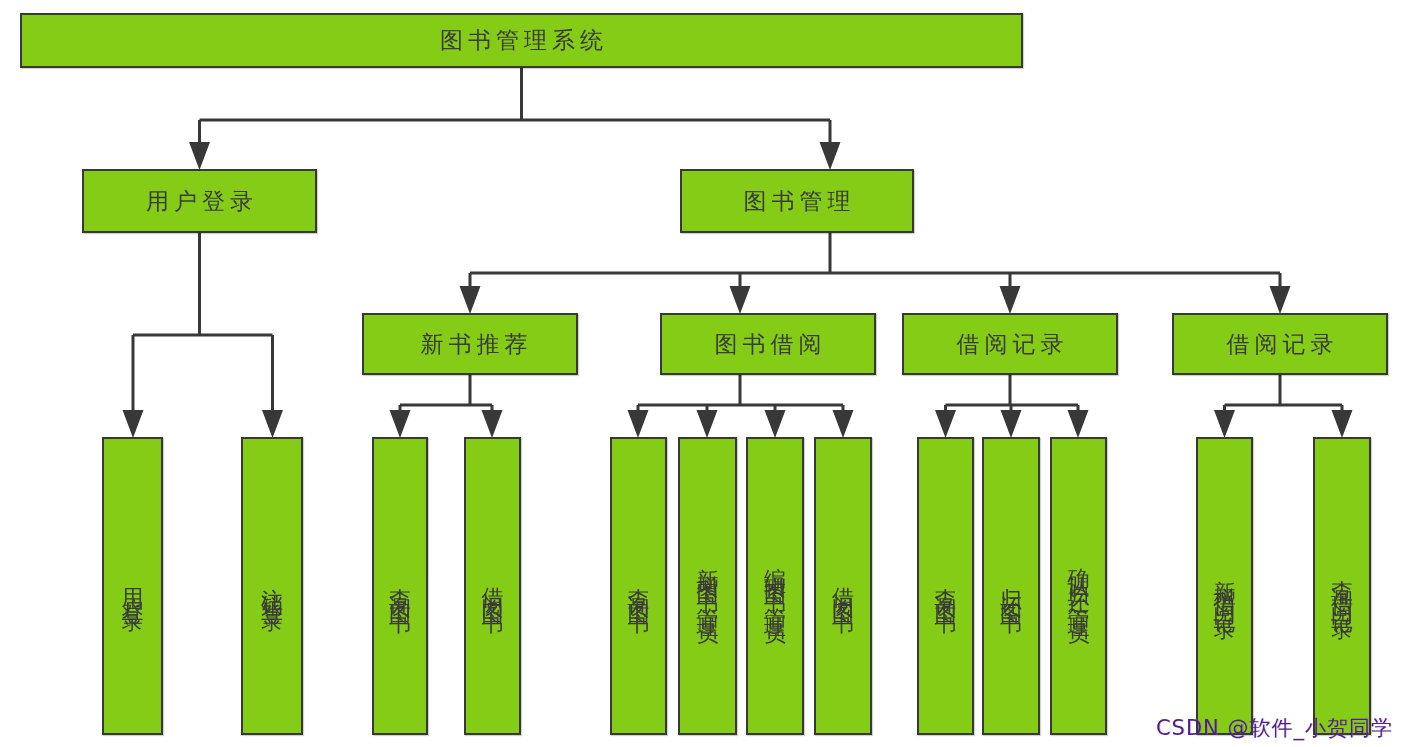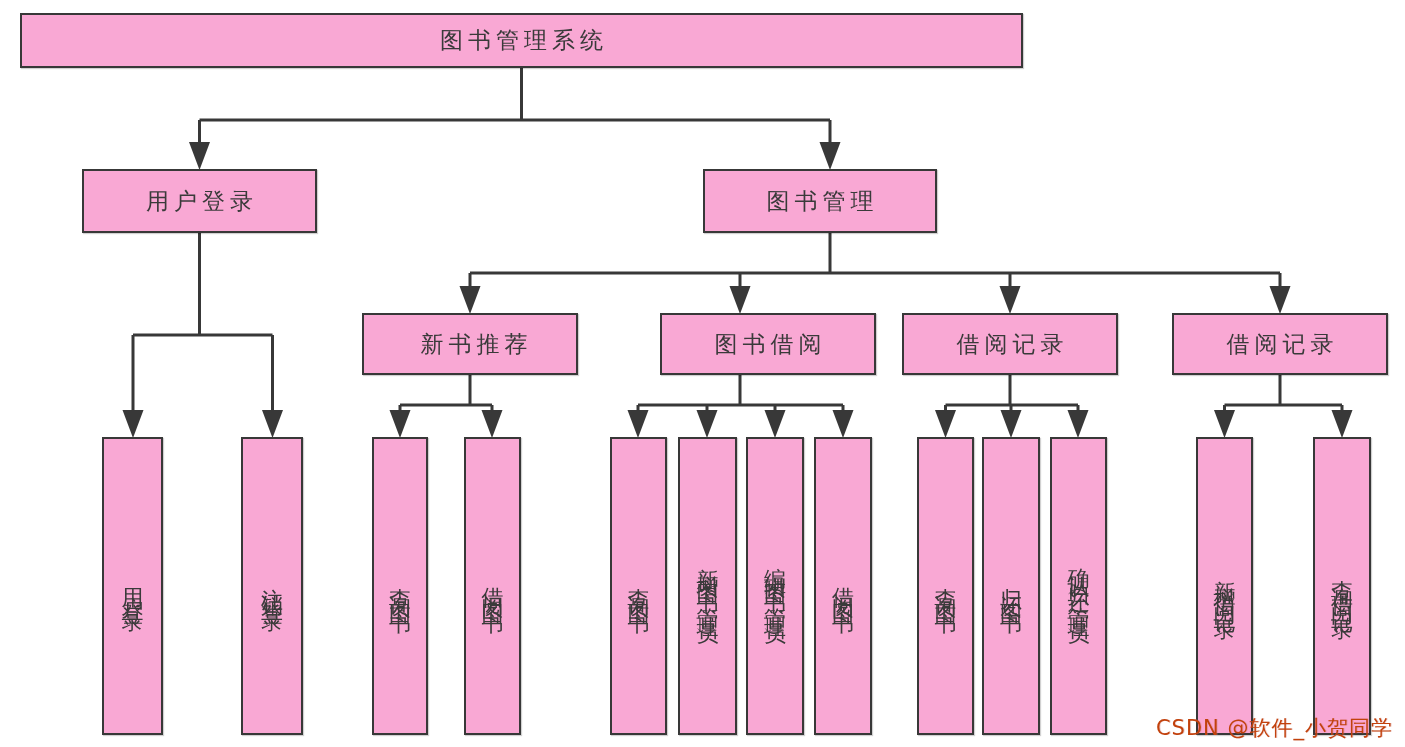--- a/index.html
+++ b/index.html
@@ -18,21 +18,21 @@
   #connectors {
     position: absolute;
     left: 0;
     top: 0;
     width: 1405px;
     height: 747px;
   }
   .node {
     position: absolute;
     box-sizing: border-box;
-    background: #f9a8d4;
+    background: #84cc16;
     border: 2.5px solid #383838;
     display: flex;
     align-items: center;
     justify-content: center;
     color: #3a3a3a;
     box-shadow: 1px 1px 1px rgba(0,0,0,0.18);
   }
   .hbox .lbl {
     font-size: 23px;
     letter-spacing: 5px;
@@ -47,21 +47,21 @@
     letter-spacing: 8px;
     color: #3a3a3a;
     line-height: 1;
     white-space: nowrap;
   }
   .watermark {
     position: absolute;
     right: 12px;
     bottom: 5px;
     font-size: 21px;
-    color: #c2410c;
+    color: #4c1d95;
     letter-spacing: 1px;
     white-space: nowrap;
     z-index: 5;
     text-shadow: 1px 0 0 rgba(200,120,120,0.35);
   }
 </style>
 </head>
 <body>
 
 <div id="stage">
@@ -109,21 +109,21 @@
       </g>
     </svg>
 
   <div class="node hbox" style="left:20px;top:13px;width:1003px;height:55px;">
     <span class="lbl">图书管理系统</span>
   </div>
 
   <div class="node hbox" style="left:82px;top:169px;width:235px;height:64px;">
     <span class="lbl">用户登录</span>
   </div>
-  <div class="node hbox" style="left:703px;top:169px;width:234px;height:64px;">
+  <div class="node hbox" style="left:680px;top:169px;width:234px;height:64px;">
     <span class="lbl">图书管理</span>
   </div>
 
   <div class="node hbox" style="left:362px;top:313px;width:216px;height:62px;padding-left:8px;">
     <span class="lbl">新书推荐</span>
   </div>
   <div class="node hbox" style="left:632px;top:313px;width:216px;height:62px;margin-left:28px;">
     <span class="lbl">图书借阅</span>
   </div>
   <div class="node hbox" style="left:902px;top:313px;width:216px;height:62px;">

